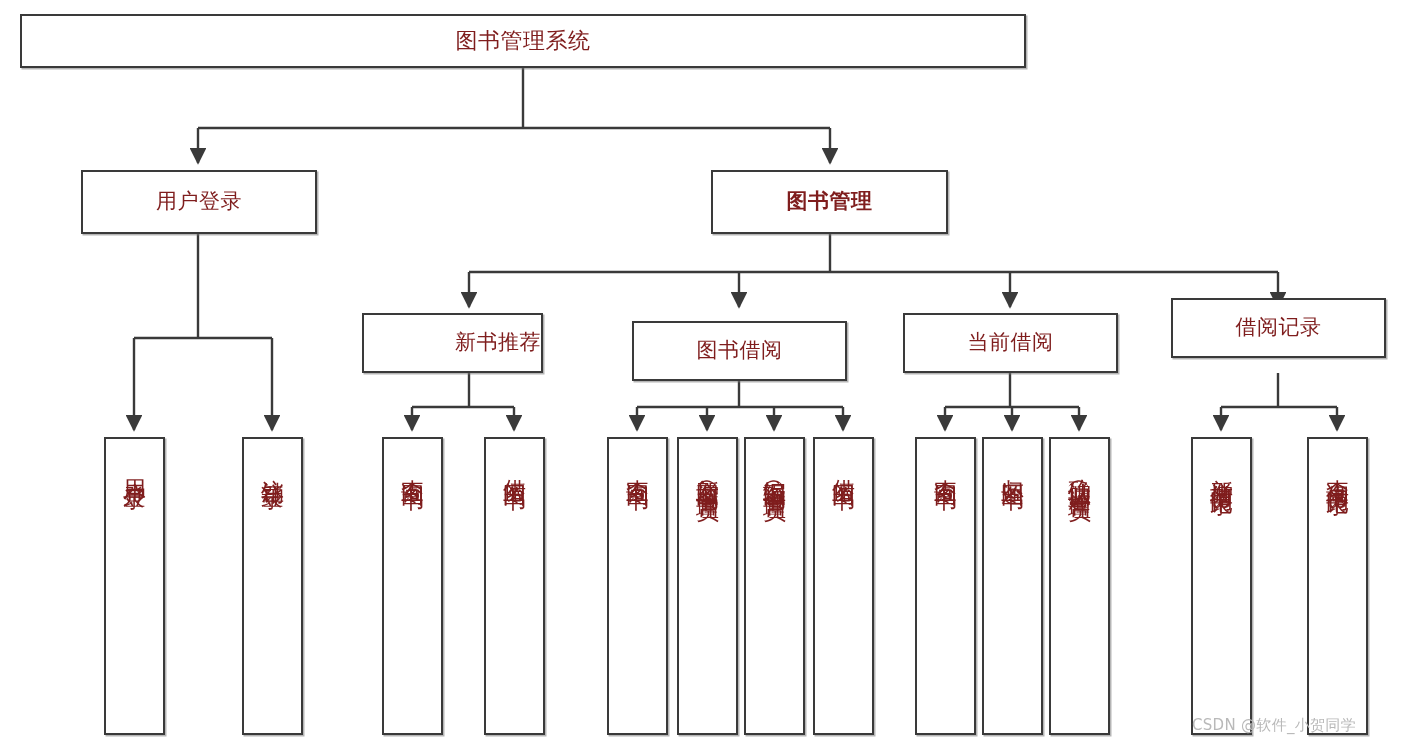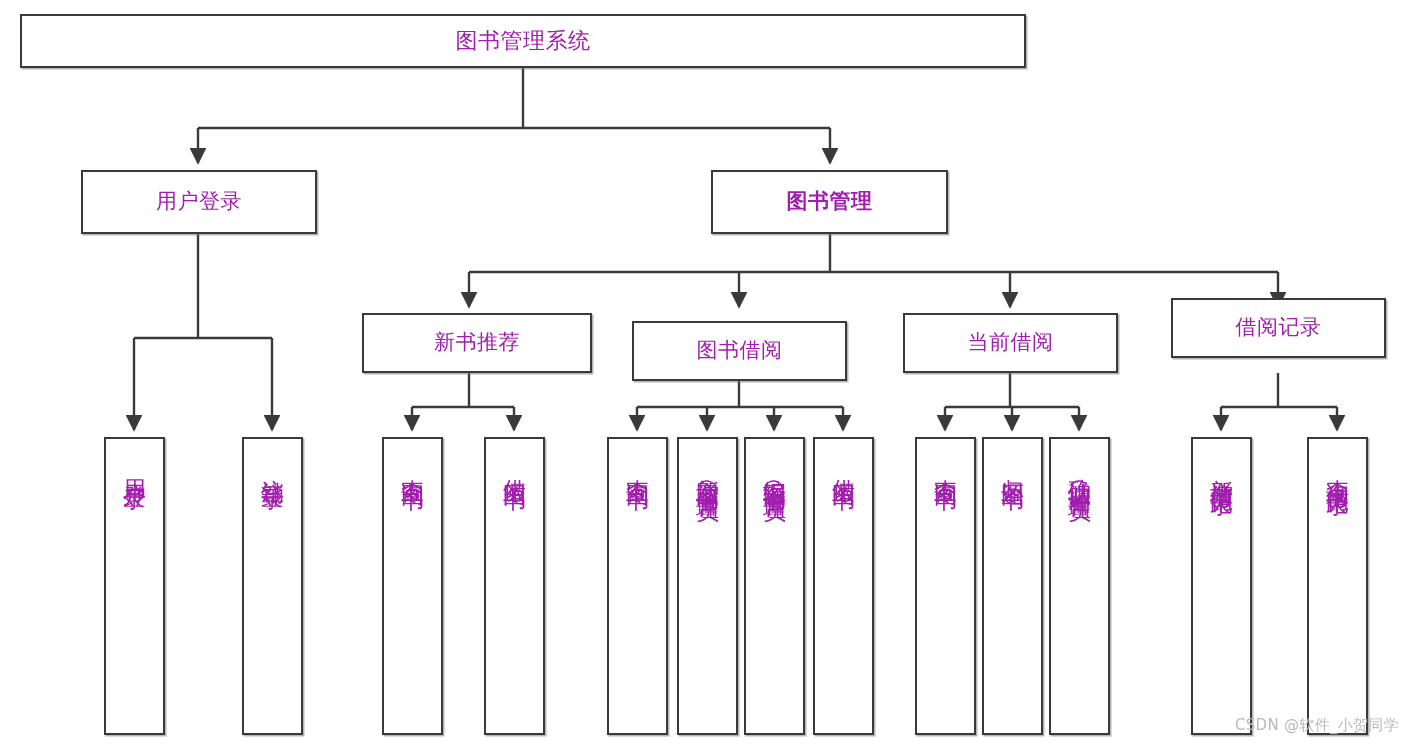--- a/index.html
+++ b/index.html
@@ -28,21 +28,21 @@
   }
   .node {
     position: absolute;
     box-sizing: border-box;
     background: #ffffff;
     border: 2px solid #3a3a3a;
     box-shadow: 1.5px 1.5px 0 0 rgba(120,120,120,0.55);
     display: flex;
     align-items: center;
     justify-content: center;
-    color: #a21caf;
+    color: #7f1d1d;
     z-index: 2;
   }
   .node .lbl {
     display: block;
     text-align: center;
     line-height: 1.12;
     letter-spacing: 0.5px;
   }
   .node.horiz .lbl {
     writing-mode: horizontal-tb;
@@ -62,21 +62,20 @@
   #root-node .lbl { font-size: 22px; }
   .watermark {
     position: absolute;
     left: 1192px;
     top: 716px;
     font-size: 15px;
     color: #b9b9b9;
     white-space: nowrap;
     z-index: 3;
     letter-spacing: 0.3px;
-    padding-left: 43px;
   }
 </style>
 </head>
 <body>
 
 <div id="canvas">
 
   <svg id="edges" viewBox="0 0 1405 747" xmlns="http://www.w3.org/2000/svg">
     <defs>
       <marker id="arrow" viewBox="0 0 10 10" refX="9" refY="5" markerWidth="7" markerHeight="7" orient="auto-start-reverse">
@@ -134,21 +133,21 @@
     <span class="lbl">图书管理系统</span>
   </div>
 
   <div class="node horiz" style="left:81px; top:170px; width:236px; height:64px;">
     <span class="lbl">用户登录</span>
   </div>
   <div class="node horiz" style="left:711px; top:170px; width:237px; height:64px;font-weight:bold;">
     <span class="lbl">图书管理</span>
   </div>
 
-  <div class="node horiz" style="left:362px; top:313px; width:230px; height:60px;">
+  <div class="node horiz" style="left:362px; top:313px; width:181px; height:60px;justify-content:flex-end;">
     <span class="lbl">新书推荐</span>
   </div>
   <div class="node horiz" style="left:632px; top:321px; width:215px; height:60px;">
     <span class="lbl">图书借阅</span>
   </div>
   <div class="node horiz" style="left:903px; top:313px; width:215px; height:60px;">
     <span class="lbl">当前借阅</span>
   </div>
   <div class="node horiz" style="left:1171px; top:298px; width:215px; height:60px;">
     <span class="lbl">借阅记录</span>

